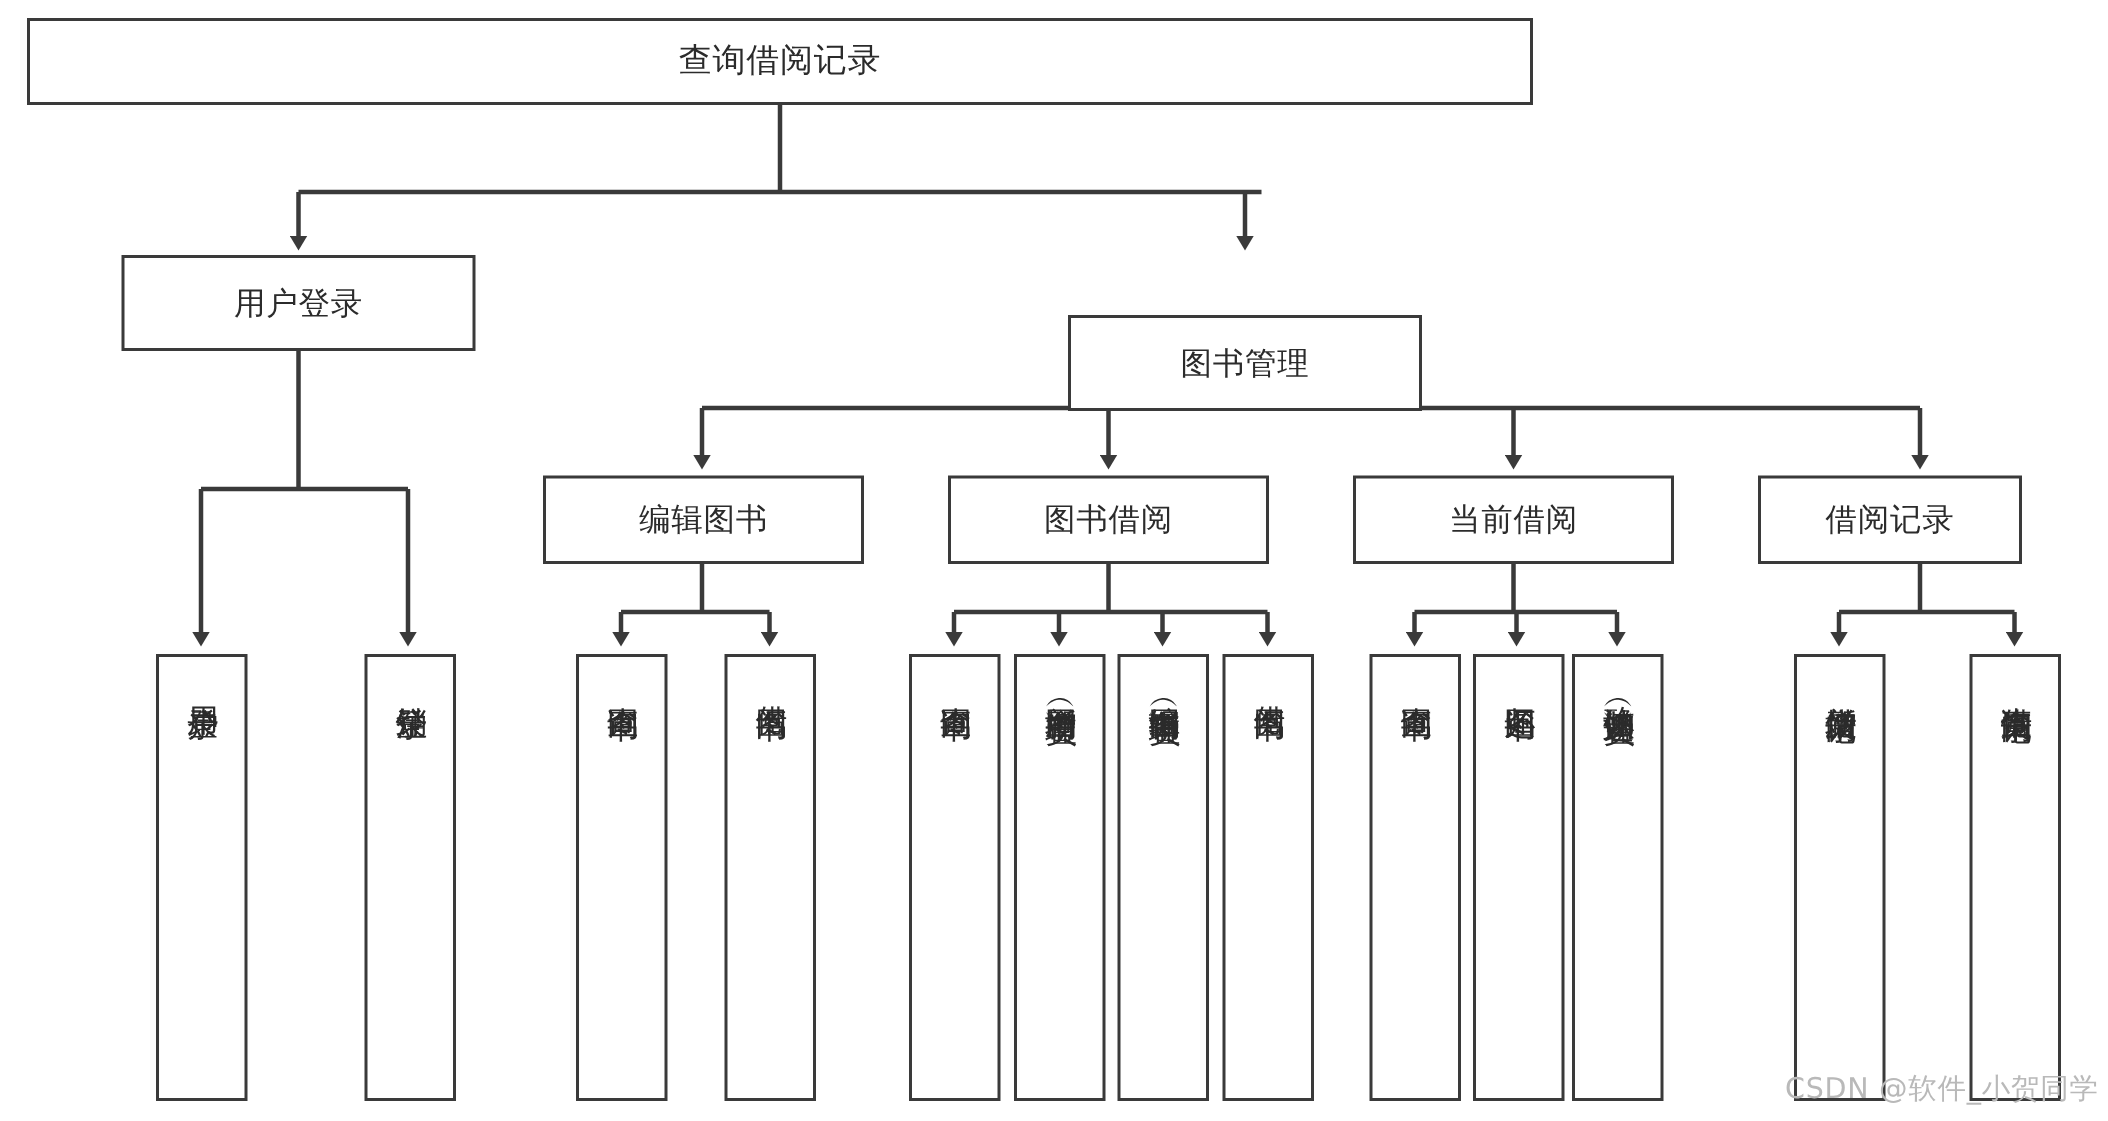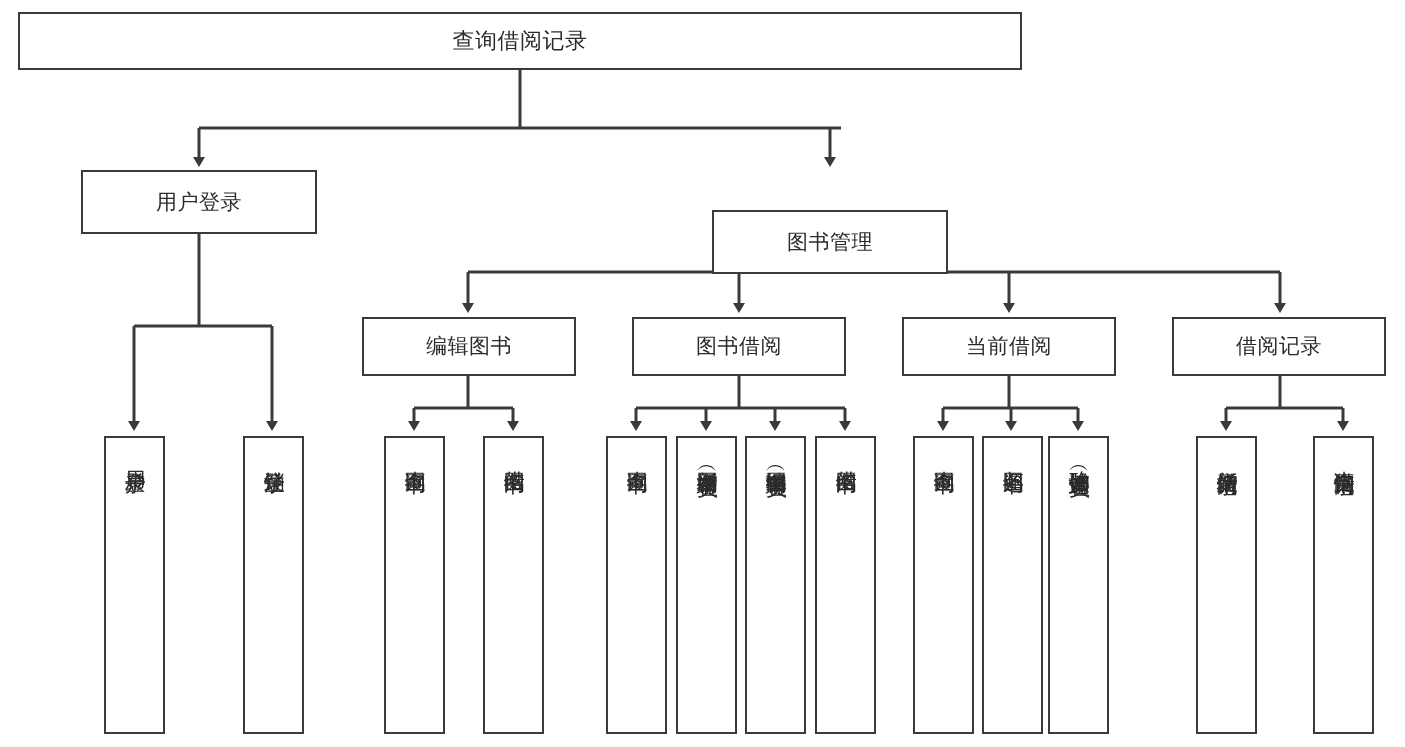--- a/index.html
+++ b/index.html
@@ -143,21 +143,21 @@
   </div>
 
   <div class="node level-3" style="left:632px; top:317px; width:214px; height:59px;">
     <span class="lbl">图书借阅</span>
   </div>
 
   <div class="node level-3" style="left:902px; top:317px; width:214px; height:59px;">
     <span class="lbl">当前借阅</span>
   </div>
 
-  <div class="node level-3" style="left:1172px; top:317px; width:214px; height:59px;align-items:center;">
+  <div class="node level-3" style="left:1172px; top:317px; width:176px; height:59px;align-items:center;">
     <span class="lbl">借阅记录</span>
   </div>
 
   <div class="node leaf" style="left:104px; top:436px; width:61px; height:298px;">
     <span class="lbl">用户登录</span>
   </div>
 
   <div class="node leaf" style="left:243px; top:436px; width:61px; height:298px;">
     <span class="lbl">注销登录</span>
   </div>
@@ -199,14 +199,15 @@
   </div>
 
   <div class="node leaf" style="left:1196px; top:436px; width:61px; height:298px;">
     <span class="lbl">新增借阅记录</span>
   </div>
 
   <div class="node leaf" style="left:1313px; top:436px; width:61px; height:298px;">
     <span class="lbl">查询借阅记录</span>
   </div>
 
+  <div class="watermark" style="left:1190px; top:713px;">CSDN @软件_小贺同学</div>
 
 </div>
 
 </body></html>

